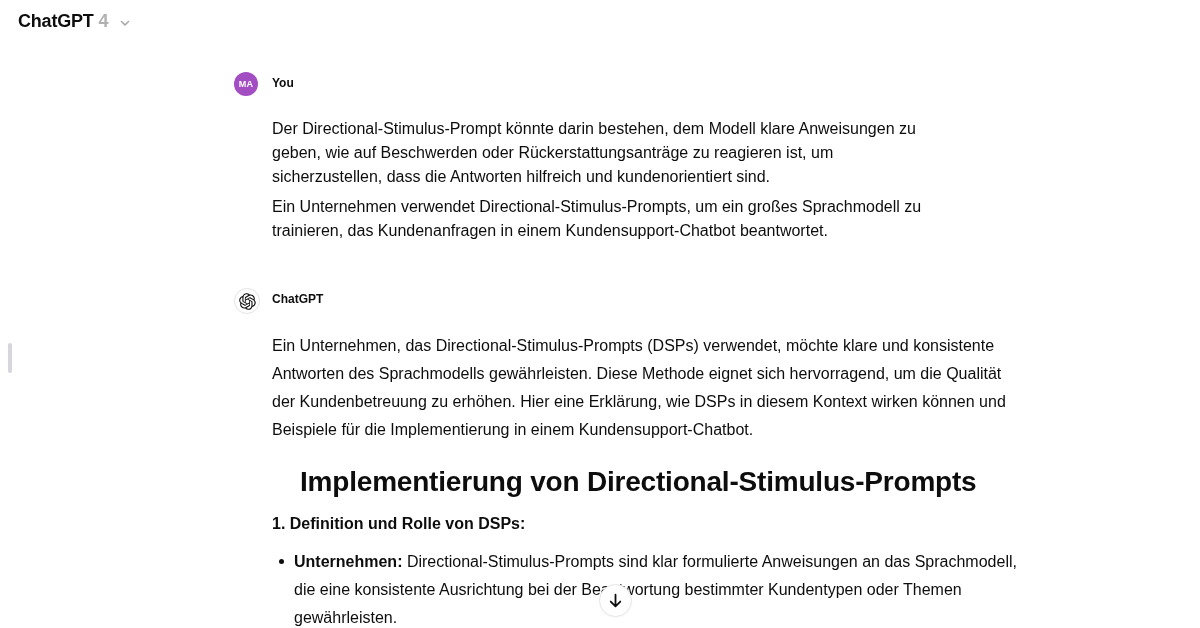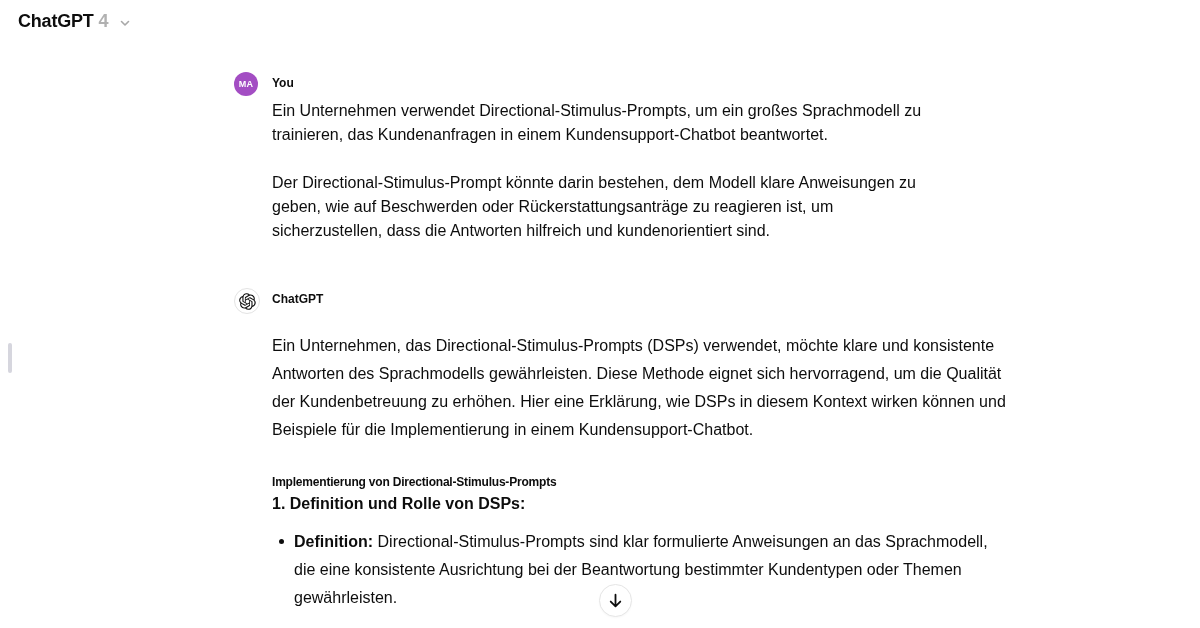--- a/index.html
+++ b/index.html
@@ -31,22 +31,22 @@
   .avatar-bot { width:26px; height:26px; border-radius:50%; background:#fff;
                 border:1px solid #e3e3e3; display:flex; align-items:center; justify-content:center; }
 
   .author { font-size:12px; font-weight:700; line-height:19px; padding-top:2px; }
   .msg { font-size:16px; color:#0d0d0d; white-space:pre-line; }
   .user-p  { line-height:24px; }
   .user-p.first { margin-top:6px; }
   .user-p.second { margin-top:24px; }
   .bot-intro { line-height:28px; margin-top:23px; }
 
-  .md-h3 { font-size:12px; font-weight:700; line-height:24px; margin-top:26px; letter-spacing:-0.2px; }
-  .md-h4 { font-size:16px; font-weight:700; line-height:19px; }
+  .md-h3 { font-size:28px; font-weight:700; line-height:24px; margin-top:26px; letter-spacing:-0.2px;margin-left:28px; }
+  .md-h4 { font-size:16px; font-weight:700; line-height:19px; margin-top:20px; }
 
   .md-list { list-style:none; margin-top:15px; }
   .md-list li { display:flex; font-size:16px; line-height:28px; }
   .bullet-dot { flex:none; width:5px; height:5px; border-radius:50%; background:#0d0d0d;
                 margin:11px 10px 0 7px; }
   .li-text strong { font-weight:700; }
   .li-text .rest { white-space:pre-line; }
 
   
   .scroll-down { position:absolute; left:599px; top:584px; width:33px; height:33px;
@@ -72,25 +72,25 @@
   <main class="chat">
 
     <div class="row">
       <div class="avatar-col">
         <div class="avatar-user">
           <span>MA</span>
         </div>
       </div>
       <div class="content-col">
         <div class="author">You</div>
-        <p class="msg user-p first">Ein Unternehmen verwendet Directional-Stimulus-Prompts, um ein großes Sprachmodell zu
-trainieren, das Kundenanfragen in einem Kundensupport-Chatbot beantwortet.</p>
         <p class="msg user-p second">Der Directional-Stimulus-Prompt könnte darin bestehen, dem Modell klare Anweisungen zu
 geben, wie auf Beschwerden oder Rückerstattungsanträge zu reagieren ist, um
 sicherzustellen, dass die Antworten hilfreich und kundenorientiert sind.</p>
+        <p class="msg user-p first">Ein Unternehmen verwendet Directional-Stimulus-Prompts, um ein großes Sprachmodell zu
+trainieren, das Kundenanfragen in einem Kundensupport-Chatbot beantwortet.</p>
       </div>
     </div>
 
     <div class="row assistant">
       <div class="avatar-col">
         <div class="avatar-bot">
           <svg width="17" height="17" viewBox="0 0 41 41" fill="#0d0d0d">
             <path d="M37.532 16.87a9.963 9.963 0 0 0-.856-8.184 10.078 10.078 0 0 0-10.855-4.835A9.964 9.964 0 0 0 18.306.5a10.079 10.079 0 0 0-9.614 6.977 9.967 9.967 0 0 0-6.664 4.834 10.08 10.08 0 0 0 1.24 11.817 9.965 9.965 0 0 0 .856 8.185 10.079 10.079 0 0 0 10.855 4.835 9.965 9.965 0 0 0 7.516 3.35 10.078 10.078 0 0 0 9.617-6.981 9.967 9.967 0 0 0 6.663-4.834 10.079 10.079 0 0 0-1.243-11.813ZM22.498 37.886a7.474 7.474 0 0 1-4.799-1.735c.061-.033.168-.091.237-.134l7.964-4.6a1.294 1.294 0 0 0 .655-1.134V19.054l3.366 1.944a.12.12 0 0 1 .066.092v9.299a7.505 7.505 0 0 1-7.49 7.496ZM6.392 31.006a7.471 7.471 0 0 1-.894-5.023c.06.036.162.099.237.141l7.964 4.6a1.297 1.297 0 0 0 1.308 0l9.724-5.614v3.888a.12.12 0 0 1-.048.103l-8.051 4.649a7.504 7.504 0 0 1-10.24-2.744ZM4.297 13.62A7.469 7.469 0 0 1 8.2 10.333c0 .068-.004.19-.004.274v9.201a1.294 1.294 0 0 0 .654 1.132l9.723 5.614-3.366 1.944a.12.12 0 0 1-.114.01L7.04 23.856a7.504 7.504 0 0 1-2.743-10.237Zm27.658 6.437-9.724-5.615 3.367-1.943a.121.121 0 0 1 .113-.01l8.052 4.648a7.498 7.498 0 0 1-1.158 13.528v-9.476a1.293 1.293 0 0 0-.65-1.132Zm3.35-5.043c-.059-.037-.162-.099-.236-.141l-7.965-4.6a1.298 1.298 0 0 0-1.308 0l-9.723 5.614v-3.888a.12.12 0 0 1 .048-.103l8.05-4.645a7.497 7.497 0 0 1 11.135 7.763Zm-21.063 6.929-3.367-1.944a.12.12 0 0 1-.065-.092v-9.299a7.497 7.497 0 0 1 12.293-5.756 6.94 6.94 0 0 0-.236.134l-7.965 4.6a1.294 1.294 0 0 0-.654 1.132l-.006 11.225Zm1.829-3.943 4.33-2.501 4.332 2.5v5l-4.331 2.5-4.331-2.5Z"></path>
           </svg>
         </div>
@@ -99,21 +99,21 @@
         <div class="author">ChatGPT</div>
         <p class="msg bot-intro">Ein Unternehmen, das Directional-Stimulus-Prompts (DSPs) verwendet, möchte klare und konsistente
 Antworten des Sprachmodells gewährleisten. Diese Methode eignet sich hervorragend, um die Qualität
 der Kundenbetreuung zu erhöhen. Hier eine Erklärung, wie DSPs in diesem Kontext wirken können und
 Beispiele für die Implementierung in einem Kundensupport-Chatbot.</p>
         <h3 class="md-h3">Implementierung von Directional-Stimulus-Prompts</h3>
         <h4 class="md-h4">1. Definition und Rolle von DSPs:</h4>
         <ul class="md-list">
           <li>
             <span class="bullet-dot"></span>
-            <span class="li-text"><strong>Definition:</strong><span class="rest"> Directional-Stimulus-Prompts sind klar formulierte Anweisungen an das Sprachmodell,
+            <span class="li-text"><strong>Unternehmen:</strong><span class="rest"> Directional-Stimulus-Prompts sind klar formulierte Anweisungen an das Sprachmodell,
 die eine konsistente Ausrichtung bei der Beantwortung bestimmter Kundentypen oder Themen
 gewährleisten.</span></span>
           </li>
         </ul>
       </div>
     </div>
 
   </main>
 
   <button class="scroll-down">

